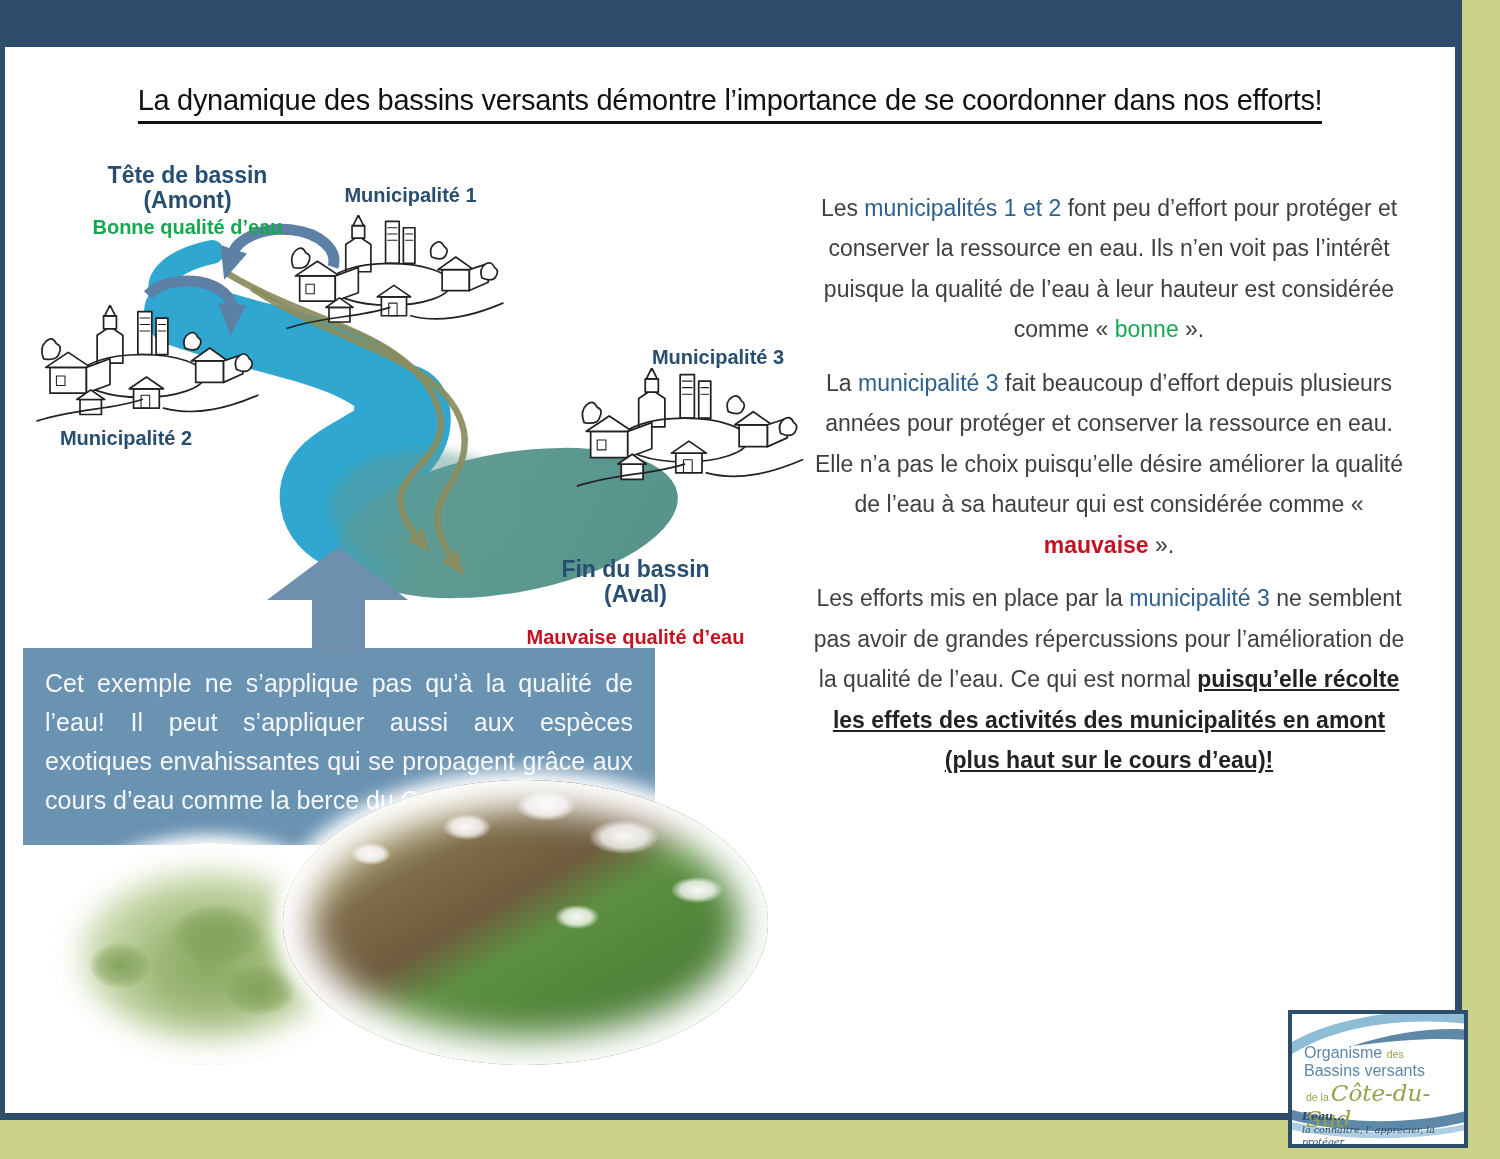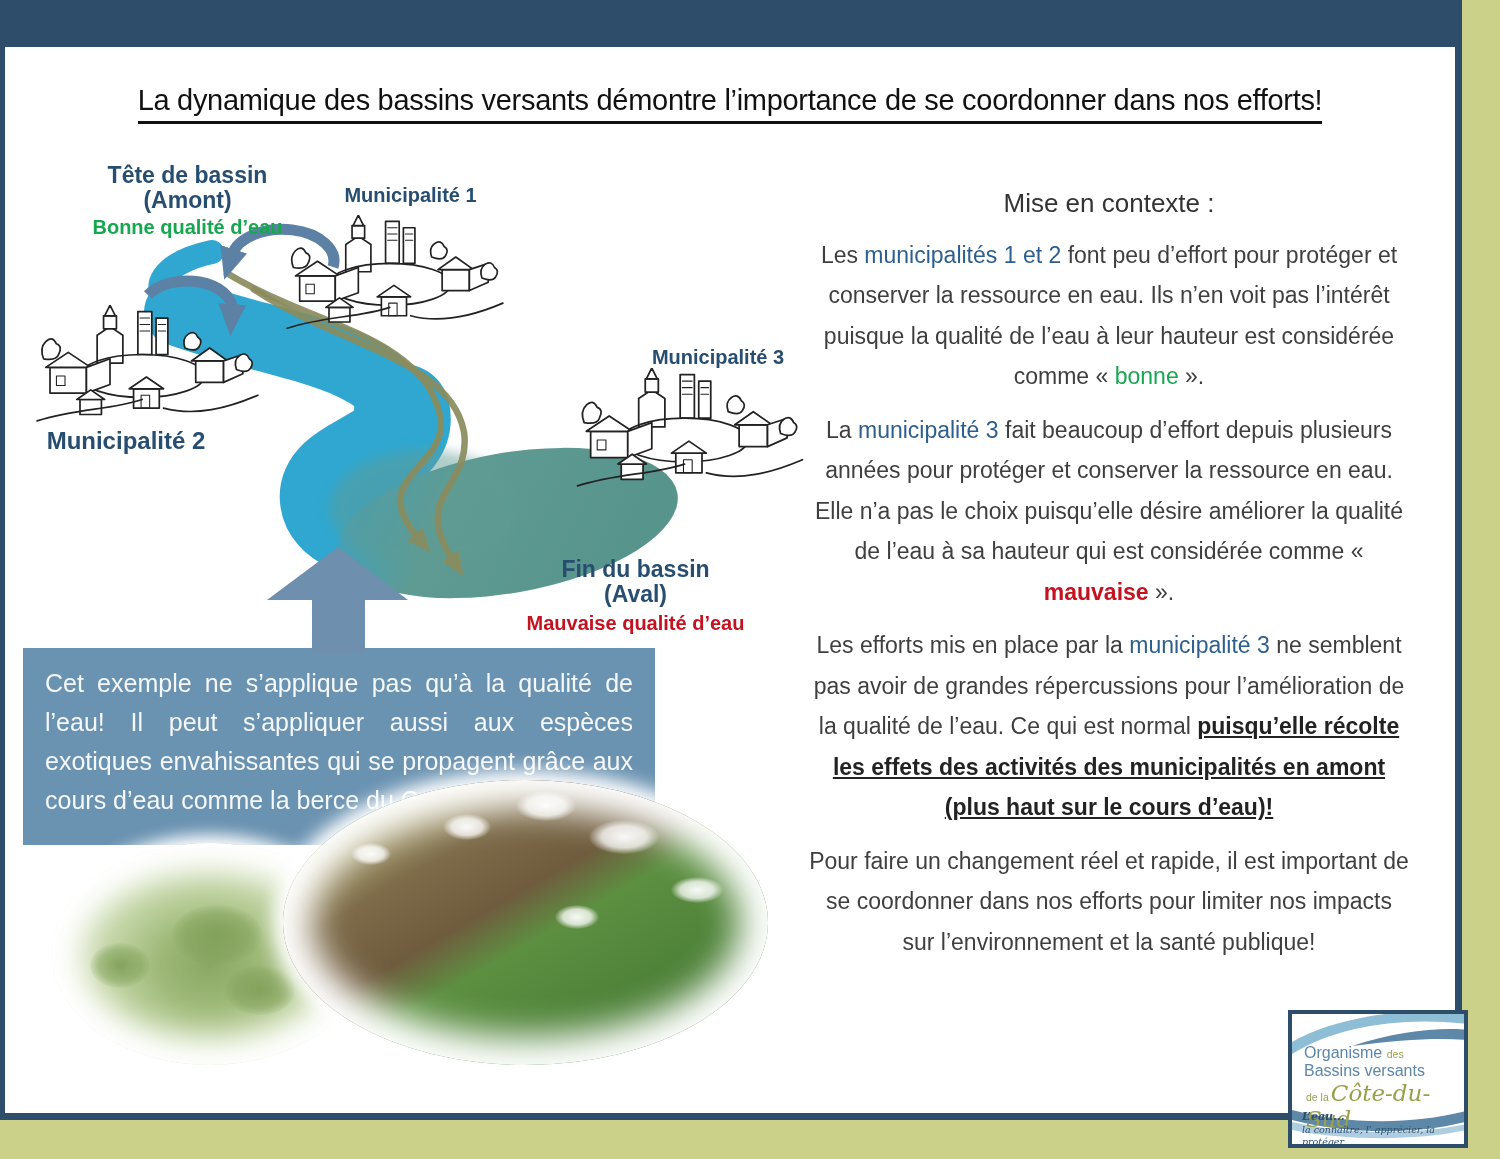--- a/index.html
+++ b/index.html
@@ -20,24 +20,24 @@
   .title-wrap{position:absolute;left:30px;top:84px;width:1400px;text-align:center;z-index:2;}
   .title{display:inline-block;font-size:29px;font-weight:normal;color:#111;letter-spacing:-0.3px;
          border-bottom:3px solid #111;padding-bottom:4px;}
 
   .diagram-svg{position:absolute;left:20px;top:140px;z-index:2;}
 
   .dlabel{position:absolute;z-index:3;text-align:center;font-weight:bold;color:var(--labelnavy);line-height:1.08;}
   .lbl-head{left:70px;top:163px;width:235px;font-size:23px;}
   .lbl-head .good{font-size:20px;color:var(--green);margin-top:4px;}
   .lbl-muni1{left:328px;top:185px;width:165px;font-size:20px;}
-  .lbl-muni2{left:42px;top:428px;width:168px;font-size:24px;}
+  .lbl-muni2{left:42px;top:428px;width:168px;font-size:20px;}
   .lbl-muni3{left:633px;top:347px;width:170px;font-size:20px;}
   .lbl-end{left:518px;top:557px;width:235px;font-size:23px;}
-  .lbl-end .bad{font-size:20px;color:var(--red);margin-top:6px;}
+  .lbl-end .bad{font-size:20px;color:var(--red);margin-top:20px;}
 
   .big-arrow{position:absolute;left:255px;top:543px;z-index:3;}
 
   .callout{position:absolute;left:23px;top:648px;width:632px;min-height:197px;background:var(--callout);
            z-index:2;padding:16px 22px;color:#f5f7f9;font-size:25px;line-height:1.56;text-align:justify;
            font-weight:300;}
   .photo{position:absolute;border-radius:50%;z-index:4;}
   .photo-large{left:283px;top:780px;width:485px;height:285px;
     background:linear-gradient(150deg,#8fae62 0%,#97b069 12%,#a59c6d 18%,#7d6b49 30%,#6f5c3e 44%,#5d8f41 54%,#4f8339 72%,#426f2f 100%);
     box-shadow:inset 0 0 35px 28px #fff,0 0 18px 10px #fff;}
@@ -181,25 +181,23 @@
 <div class="photo photo-large">
   <div class="flower" style="left:48%;top:4%;width:60px;height:30px;"></div>
   <div class="flower" style="left:63%;top:14%;width:70px;height:34px;"></div>
   <div class="flower" style="left:33%;top:12%;width:48px;height:26px;"></div>
   <div class="flower" style="left:80%;top:34%;width:52px;height:26px;"></div>
   <div class="flower" style="left:56%;top:44%;width:44px;height:24px;"></div>
   <div class="flower" style="left:14%;top:22%;width:40px;height:22px;"></div>
 </div>
 
 <div class="context">
-  <div class="context-heading">Mise en contexte :</div>
   <p><span class="seg seg-n">Les </span><span class="seg seg-muni">municipalités 1 et 2</span><span class="seg seg-n"> font peu d’effort pour protéger et conserver la ressource en eau. Ils n’en voit pas l’intérêt puisque la qualité de l’eau à leur hauteur est considérée comme « </span><span class="seg seg-good">bonne</span><span class="seg seg-n"> ».</span></p>
   <p><span class="seg seg-n">La </span><span class="seg seg-muni">municipalité 3</span><span class="seg seg-n"> fait beaucoup d’effort depuis plusieurs années pour protéger et conserver la ressource en eau. Elle n’a pas le choix puisqu’elle désire améliorer la qualité de l’eau à sa hauteur qui est considérée comme « </span><span class="seg seg-bad">mauvaise</span><span class="seg seg-n"> ».</span></p>
   <p><span class="seg seg-n">Les efforts mis en place par la </span><span class="seg seg-muni">municipalité 3</span><span class="seg seg-n"> ne semblent pas avoir de grandes répercussions pour l’amélioration de la qualité de l’eau. Ce qui est normal </span><span class="seg seg-emph">puisqu’elle récolte les effets des activités des municipalités en amont (plus haut sur le cours d’eau)!</span></p>
-  <p><span class="seg seg-n">Pour faire un changement réel et rapide, il est important de se coordonner dans nos efforts pour limiter nos impacts sur l’environnement et la santé publique!</span></p>
 </div>
 
 <div class="logo">
   <svg width="202" height="130" viewBox="0 0 202 130">
     <path d="M0,40 C50,8 130,0 202,14 L202,4 C130,-12 45,2 0,28 Z" fill="#8ebdd6"></path>
     <path d="M60,32 C120,12 172,12 202,20 L202,30 C168,22 122,24 60,32 Z" fill="#5e88a8"></path>
     <path d="M0,96 C60,112 140,112 202,88 L202,98 C150,122 60,122 0,106 Z" fill="#5e88a8"></path>
     <path d="M0,108 C60,122 150,122 202,102 L202,108 C150,128 60,128 0,116 Z" fill="#aecde0"></path>
   </svg>
   <div class="logo-l1"><span>Organisme</span> <span class="sm">des</span></div>

